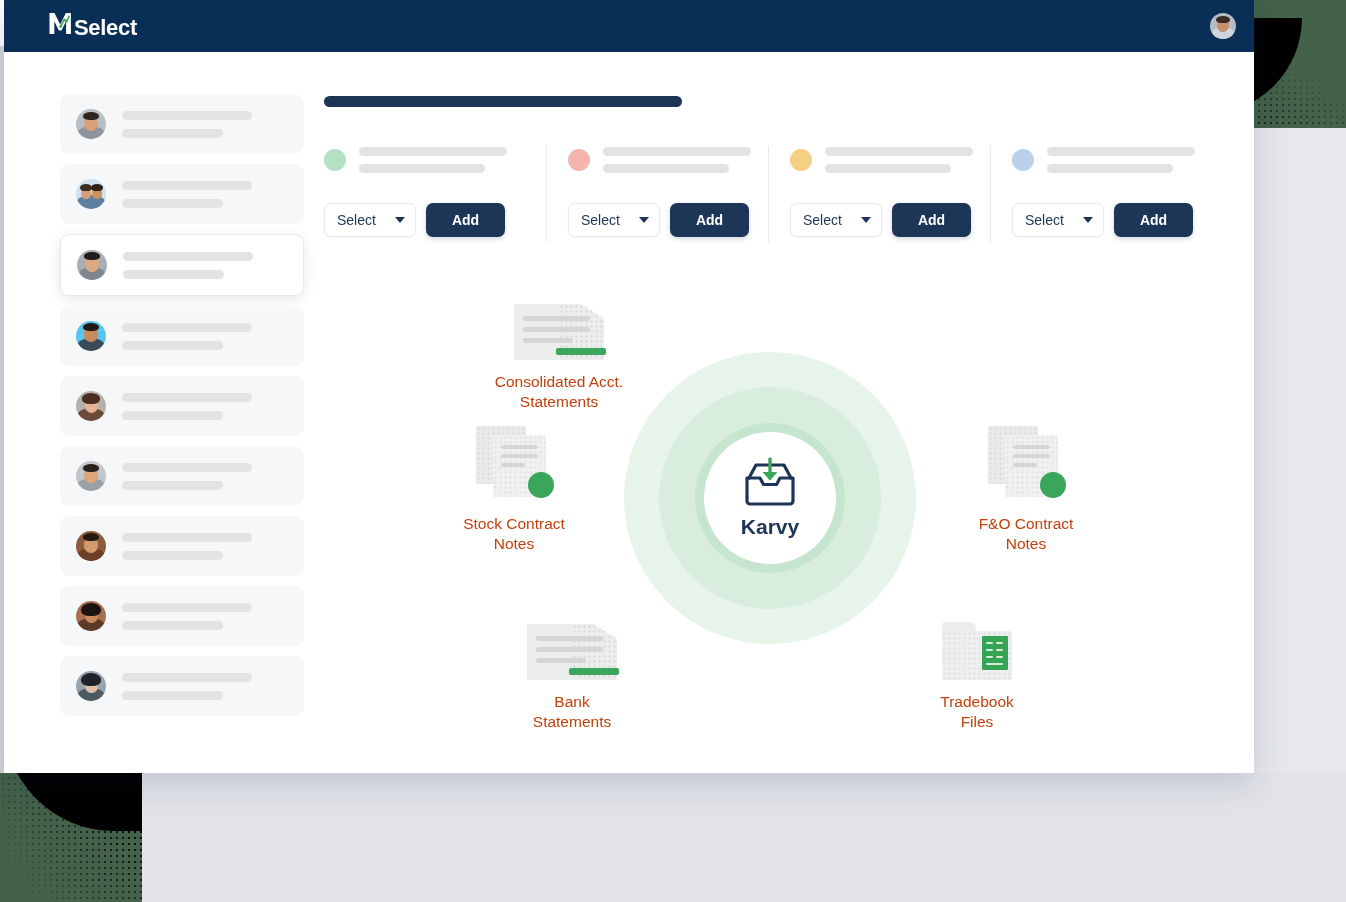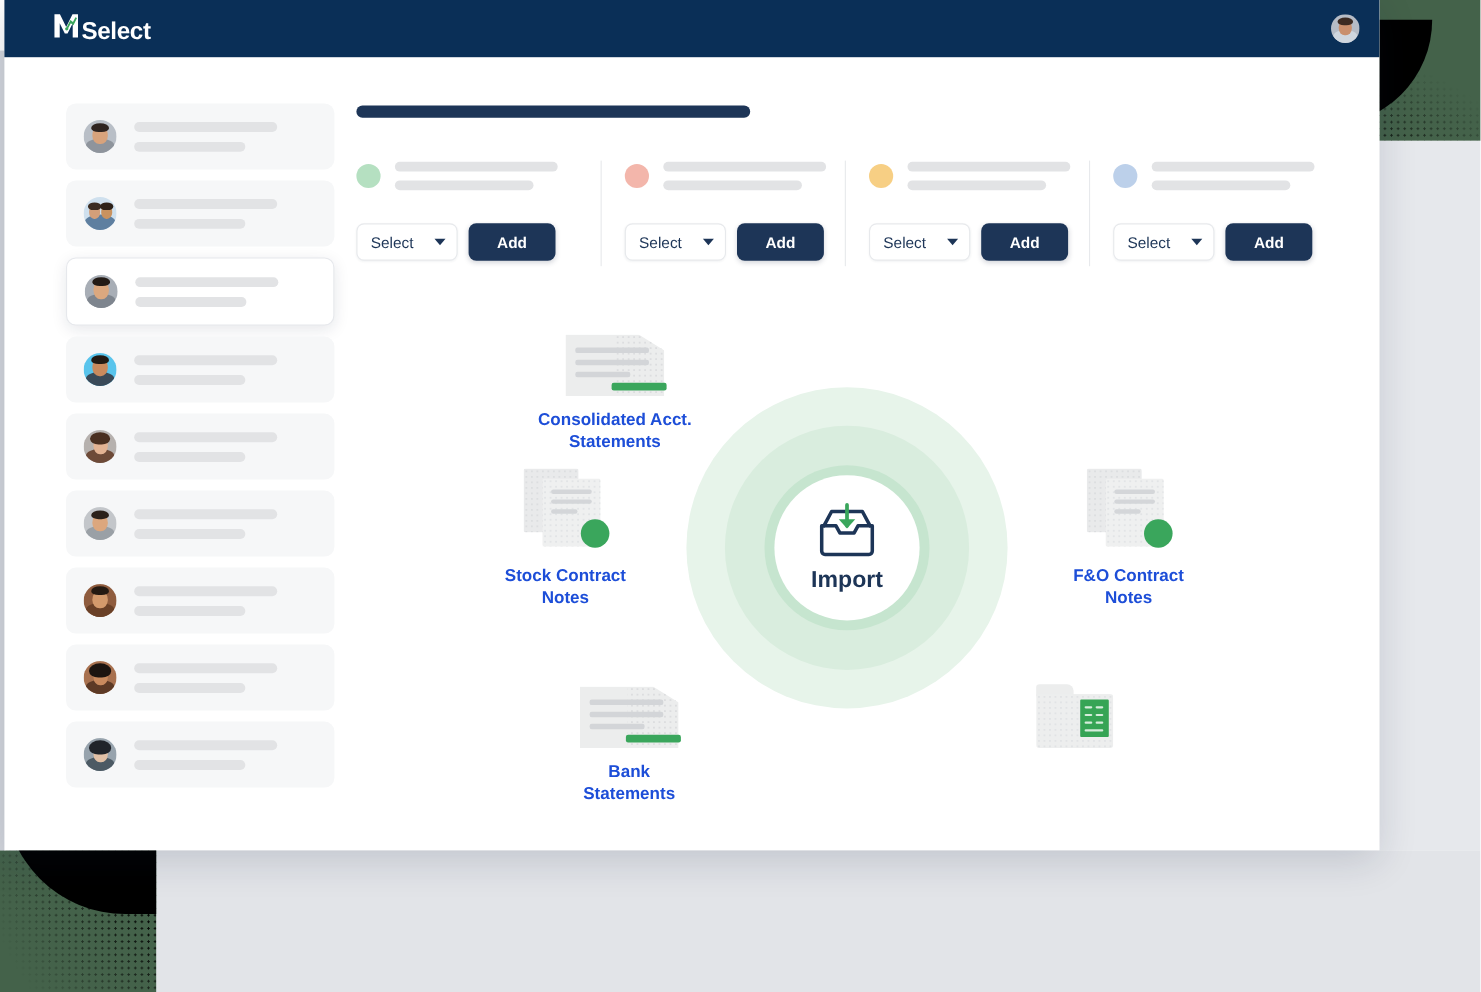--- a/index.html
+++ b/index.html
@@ -297,22 +297,22 @@
   .node .node-icon {
     height: 72px;
     display: flex;
     align-items: flex-end;
     justify-content: center;
     margin-bottom: 12px;
   }
   .node .node-label {
     font-size: 15.5px;
     line-height: 1.3;
-    font-weight: bold;
-    color: #1d4ed8;
+    font-weight: normal;
+    color: #c2410c;
   }
   #node-consolidated { left: 135px;  top: 18px; }
   #node-cams         { left: 560px;  top: 18px; }
   #node-stock        { left: 90px;   top: 160px; }
   #node-fo           { left: 602px;  top: 160px; }
   #node-bank         { left: 148px;  top: 338px; }
   #node-tradebook    { left: 553px;  top: 338px; }
 
   
   .doc-wide { position: relative; width: 90px; height: 56px; }
@@ -640,21 +640,21 @@
             <div id="ring3">
               <div id="import-core">
                 <span>
                   <svg width="62" height="52" viewBox="0 0 62 52" aria-hidden="true">
                     <path d="M10 21 L17 8 H45 L52 21" fill="none" stroke="#1d3557" stroke-width="3.2" stroke-linejoin="round" stroke-linecap="round"></path>
                     <path d="M8 21 H21 L24.5 27.5 H37.5 L41 21 H54 V44 A3 3 0 0 1 51 47 H11 A3 3 0 0 1 8 44 Z" fill="none" stroke="#1d3557" stroke-width="3.2" stroke-linejoin="round"></path>
                     <path d="M31 2 V21" stroke="#3aa65c" stroke-width="3.4" stroke-linecap="round"></path>
                     <path d="M23.5 15 L31 23.5 L38.5 15" fill="#3aa65c"></path>
                   </svg>
                 </span>
-                <span id="import-label">Import</span>
+                <span id="import-label">Karvy</span>
               </div>
             </div>
           </div>
         </div>
 
         <div class="node" id="node-consolidated">
           <div class="node-icon">
             <span class="doc-wide">
               <span class="sheet"></span>
                 <span class="sheet-dots"></span>
@@ -719,18 +719,19 @@
                 <span class="cell r1"></span>
                   <span class="cell r1b"></span>
                 <span class="cell r2"></span>
                   <span class="cell r2b"></span>
                 <span class="cell r3"></span>
                   <span class="cell r3b"></span>
                 <span class="cell r4"></span>
               </span>
             </span>
           </div>
+          <div class="node-label">Tradebook<br>Files</div>
         </div>
 
       </div>
     </div>
   </div>
 </div>
 
 </body></html>

